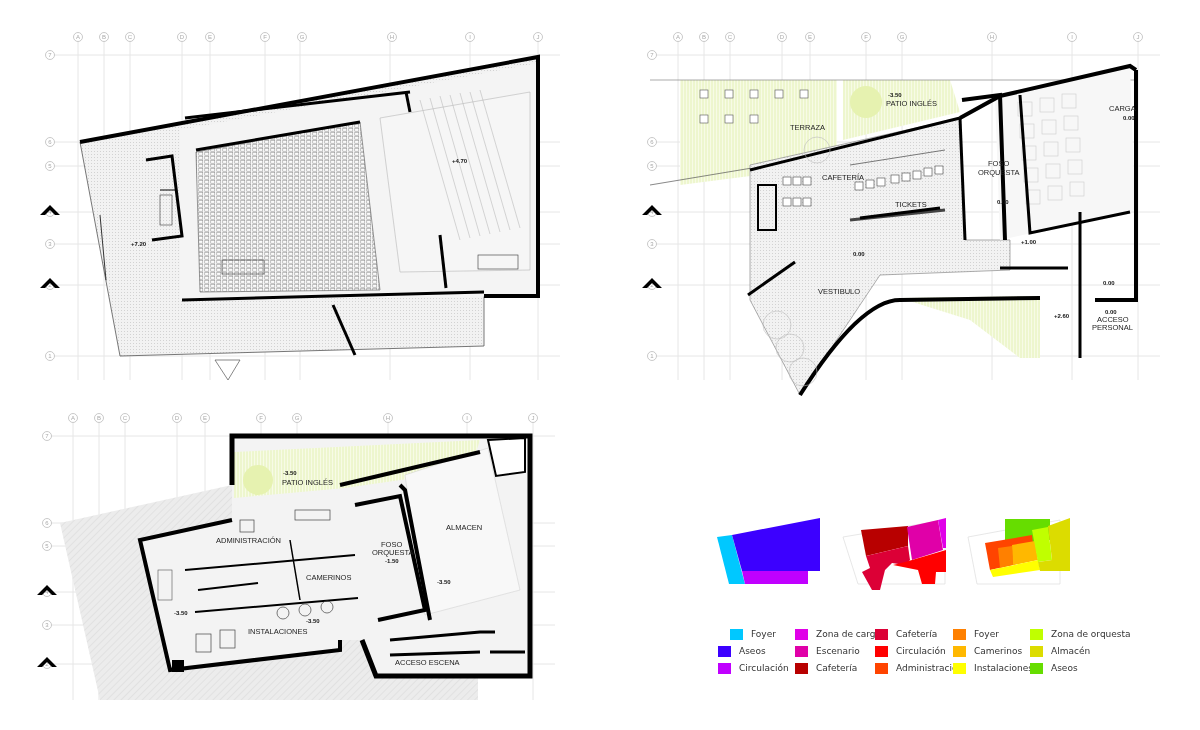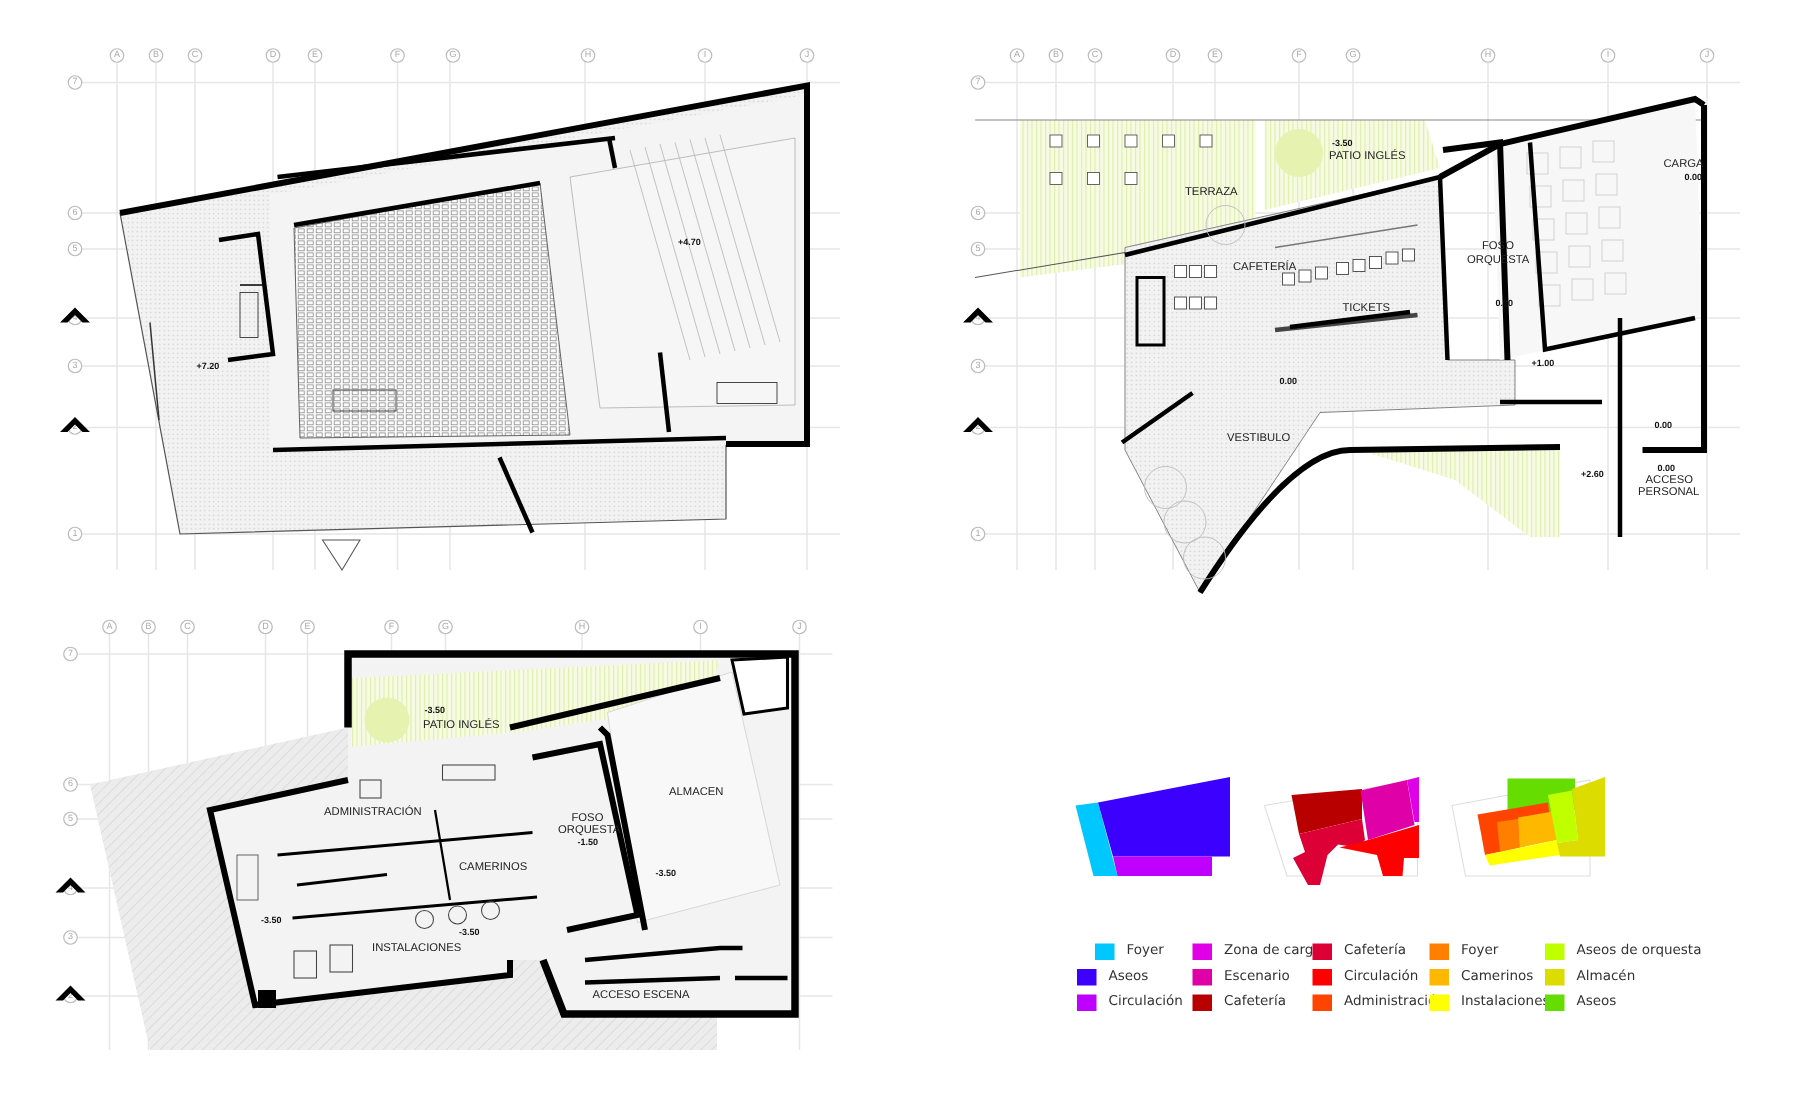--- a/index.html
+++ b/index.html
@@ -464,21 +464,21 @@
   <div class="leg-item" style="left:235px;top:17px">
     <span class="leg-sw" style="background:#ffb800"></span>
     <span class="leg-tx">Camerinos</span>
   </div>
   <div class="leg-item" style="left:235px;top:34px">
     <span class="leg-sw" style="background:#ffff00"></span>
     <span class="leg-tx">Instalaciones</span>
   </div>
   <div class="leg-item" style="left:312px;top:0">
     <span class="leg-sw" style="background:#c0ff00"></span>
-    <span class="leg-tx">Aseos de orquesta</span>
+    <span class="leg-tx">Zona de orquesta</span>
   </div>
   <div class="leg-item" style="left:312px;top:17px">
     <span class="leg-sw" style="background:#dcdc00"></span>
     <span class="leg-tx">Almacén</span>
   </div>
   <div class="leg-item" style="left:312px;top:34px">
     <span class="leg-sw" style="background:#66dd00"></span>
     <span class="leg-tx">Aseos</span>
   </div>
 </div>

